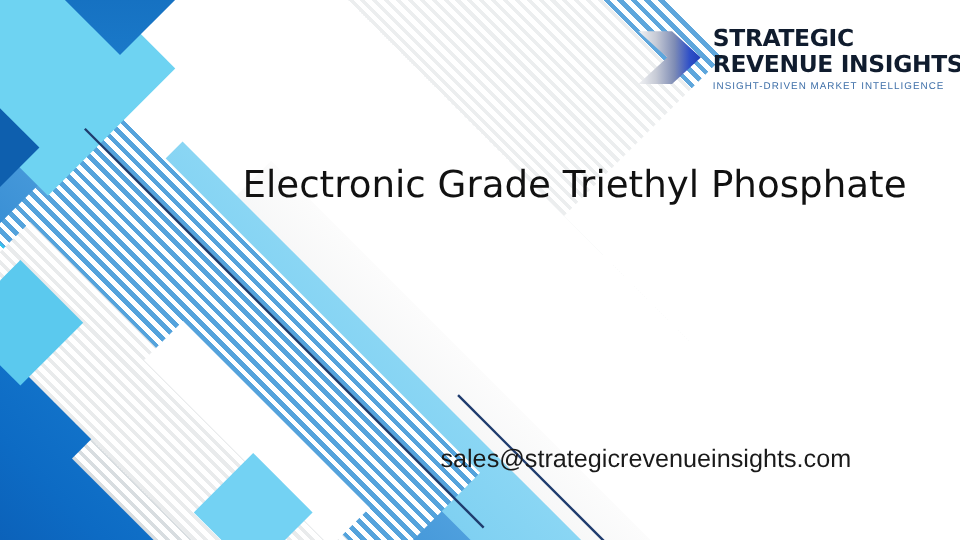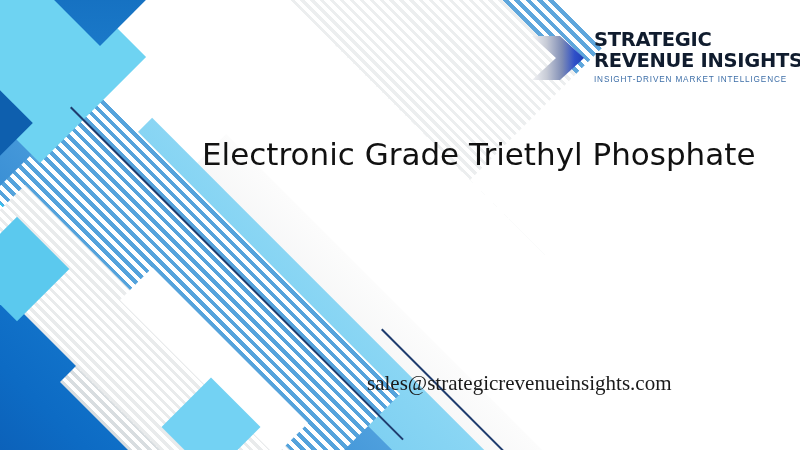--- a/index.html
+++ b/index.html
@@ -150,21 +150,21 @@
   .mask-lowgap{
     left:120px;top:300px;width:46px;height:220px;
     transform:rotate(-45deg);transform-origin:top left;
     background:#ffffff;
   }
 
   
   #logo{
     position:absolute;left:530px;top:22px;
     width:252px;height:62px;
-    display:flex;align-items:flex-end;
+    display:flex;align-items:flex-start;
   }
   #logo-mark{
     width:58px;height:52px;flex:0 0 58px;margin-right:6px;
   }
   #logo-text{display:flex;flex-direction:column;line-height:1;}
   .logo-line{
     font-family:"DejaVu Sans","Liberation Sans",sans-serif;
     font-weight:bold;
     font-size:19.5px;
     letter-spacing:-0.3px;
@@ -189,21 +189,21 @@
     font-family:"DejaVu Sans","Liberation Sans",sans-serif;
     font-size:31px;
     font-weight:normal;
     color:#111111;
     letter-spacing:0px;
     white-space:nowrap;
   }
   #email{
     position:absolute;
     left:367px;top:371px;
-    font-family:Liberation Serif, serif;
+    font-family:Liberation Sans, sans-serif;
     font-size:21px;
     color:#1A1A1A;
     white-space:nowrap;
   }
 </style>
 </head>
 <body>
 
 <div id="slide">
 

